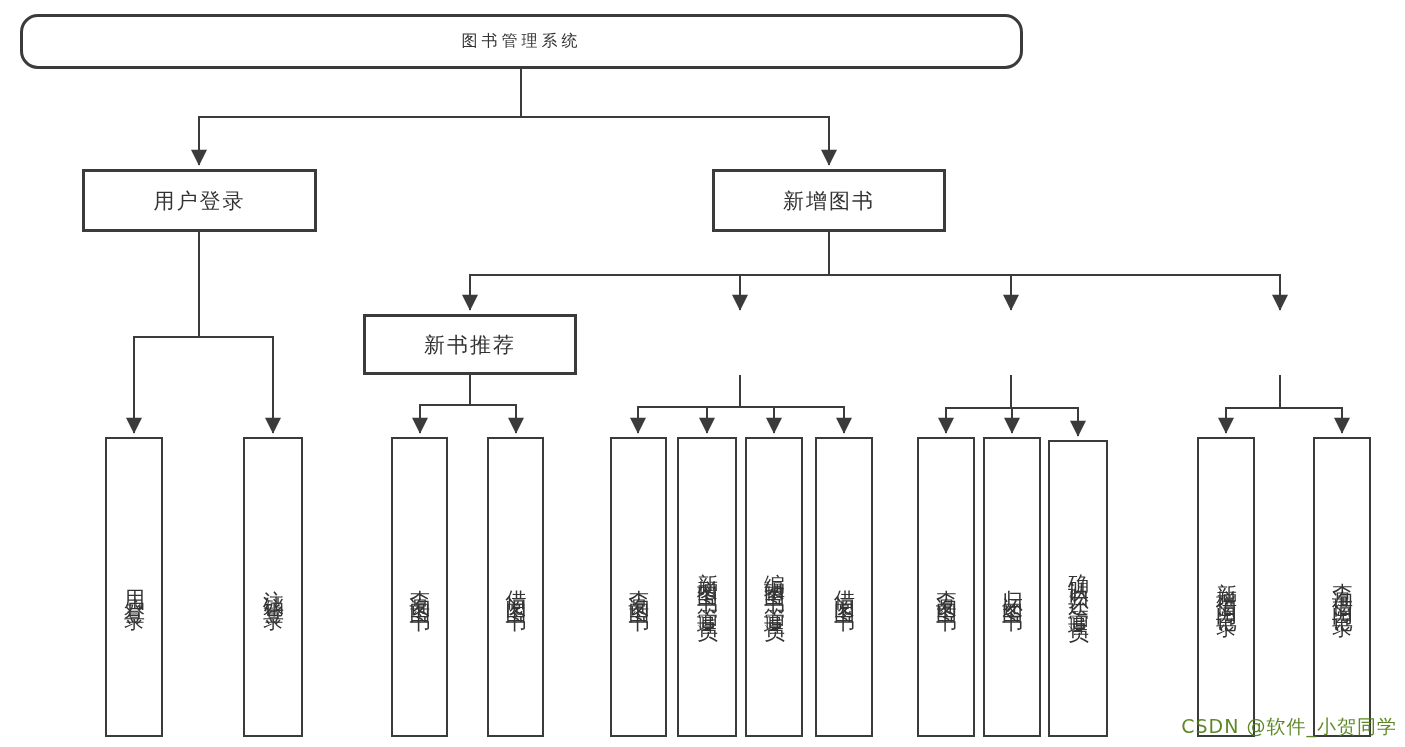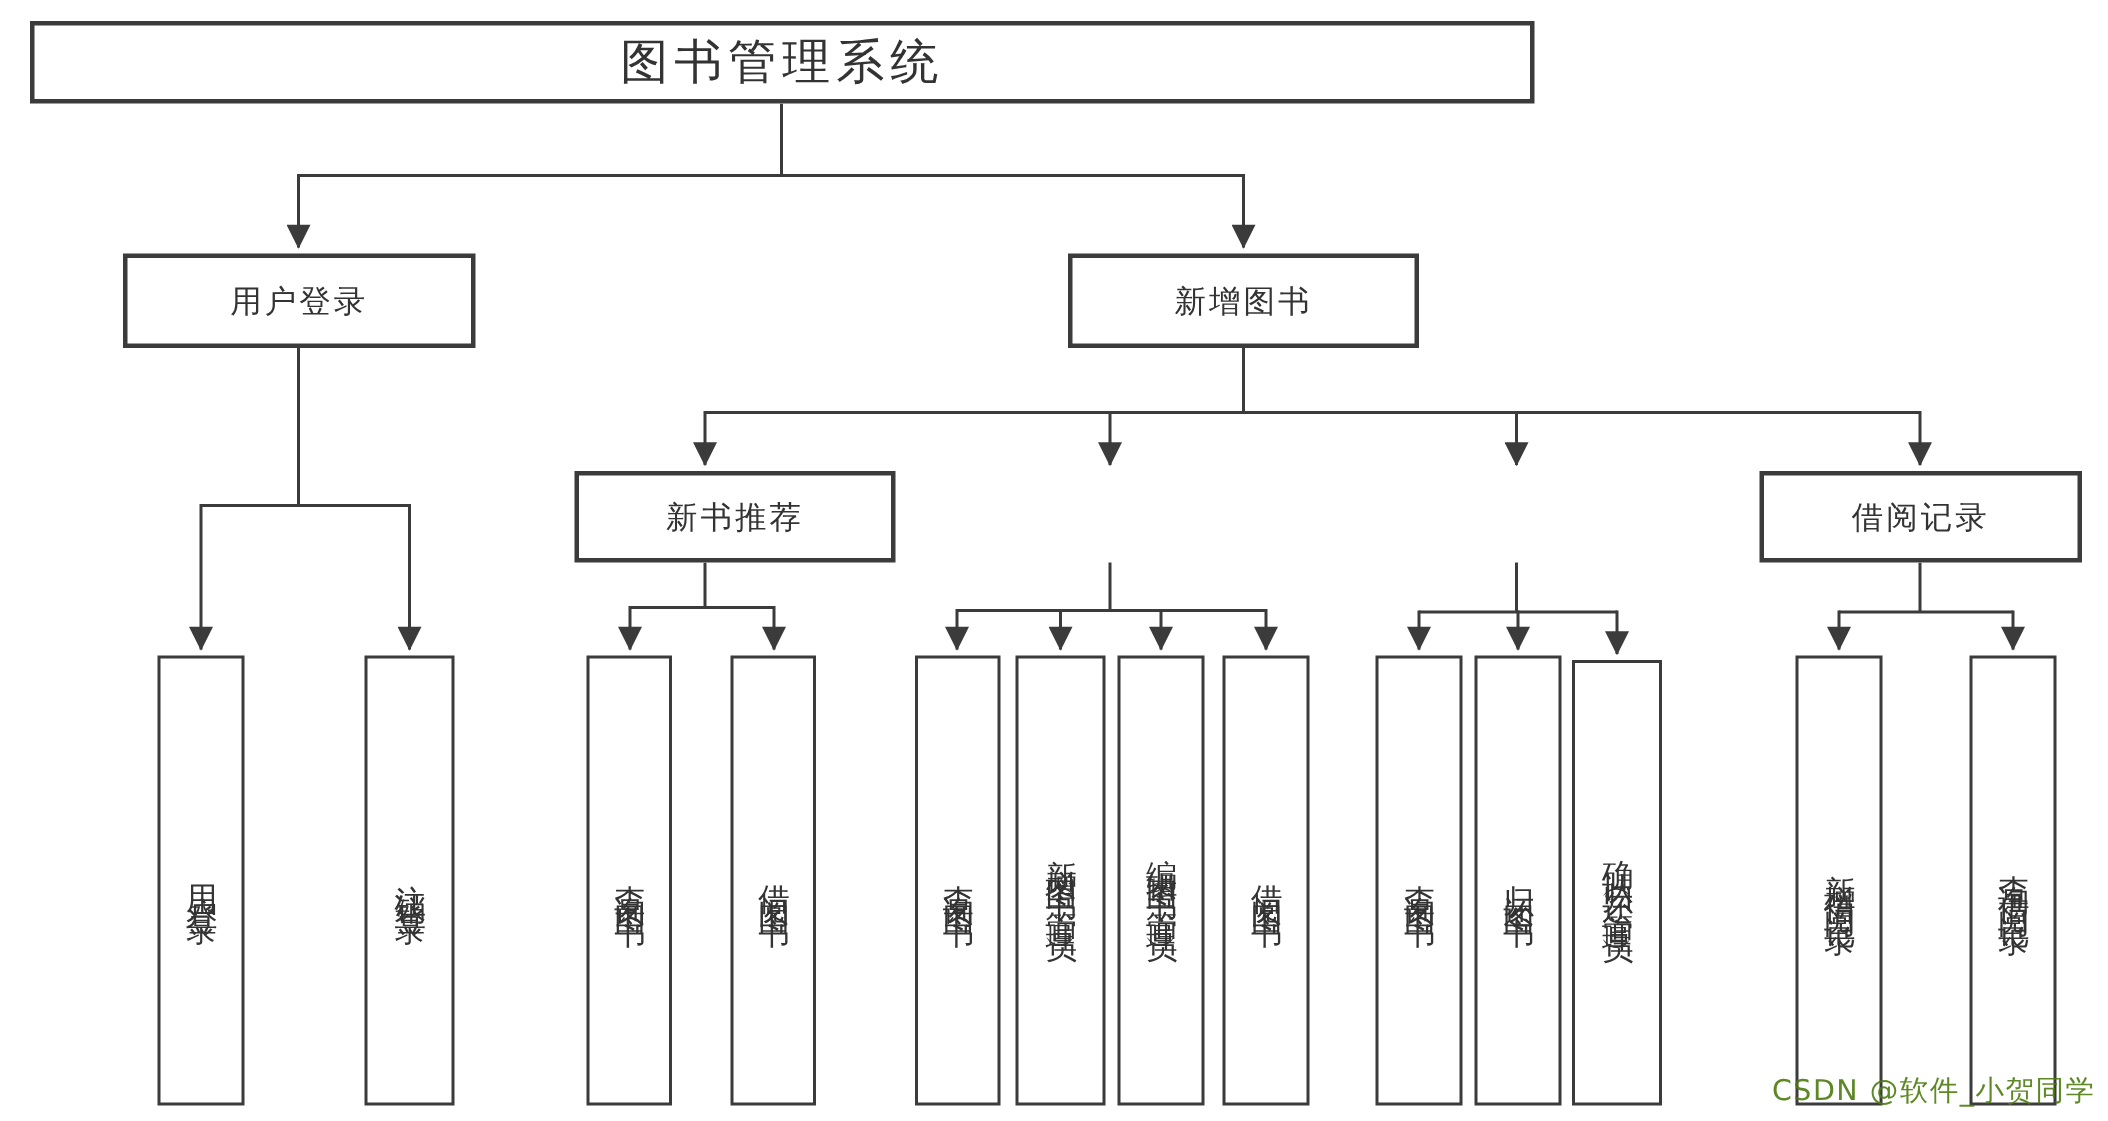--- a/index.html
+++ b/index.html
@@ -23,21 +23,21 @@
   .node {
     position: absolute;
     background: #ffffff;
     border: 2px solid #3b3b3b;
     display: flex;
     align-items: center;
     justify-content: center;
     color: #333333;
   }
   .hnode { font-size: 21px; letter-spacing: 2px; }
-  .root-node { border-width: 3px; font-size: 32px; letter-spacing: 4px; }
+  .root-node { border-width: 3px; font-size: 16px; letter-spacing: 4px; border-radius: 18px; }
   .l1node { border-width: 3px; }
   .vnode { border-width: 2px; }
   .vnode .vtext {
     writing-mode: vertical-rl;
     text-orientation: mixed;
     font-size: 21px;
     letter-spacing: 7px;
     line-height: 1;
     white-space: nowrap;
   }
@@ -112,25 +112,22 @@
     <span>图书管理系统</span>
   </div>
 
   <div class="node hnode l1node" style="left:82px; top:169px; width:235px; height:63px;">
     <span>用户登录</span>
   </div>
   <div class="node hnode l1node" style="left:712px; top:169px; width:234px; height:63px;">
     <span>新增图书</span>
   </div>
 
-  <div class="node hnode l1node" style="left:363px; top:314px; width:214px; height:61px;margin-left:20px;">
+  <div class="node hnode l1node" style="left:363px; top:314px; width:214px; height:61px;">
     <span>新书推荐</span>
-  </div>
-  <div class="node hnode l1node" style="left:1173px; top:314px; width:215px; height:61px;">
-    <span>借阅记录</span>
   </div>
 
   <div class="node vnode" style="left:105px; top:437px; width:58px; height:300px;">
     <span class="vtext">用户登录</span>
   </div>
   <div class="node vnode" style="left:243px; top:437px; width:60px; height:300px;">
     <span class="vtext">注销登录</span>
   </div>
 
   <div class="node vnode" style="left:391px; top:437px; width:57px; height:300px;">

